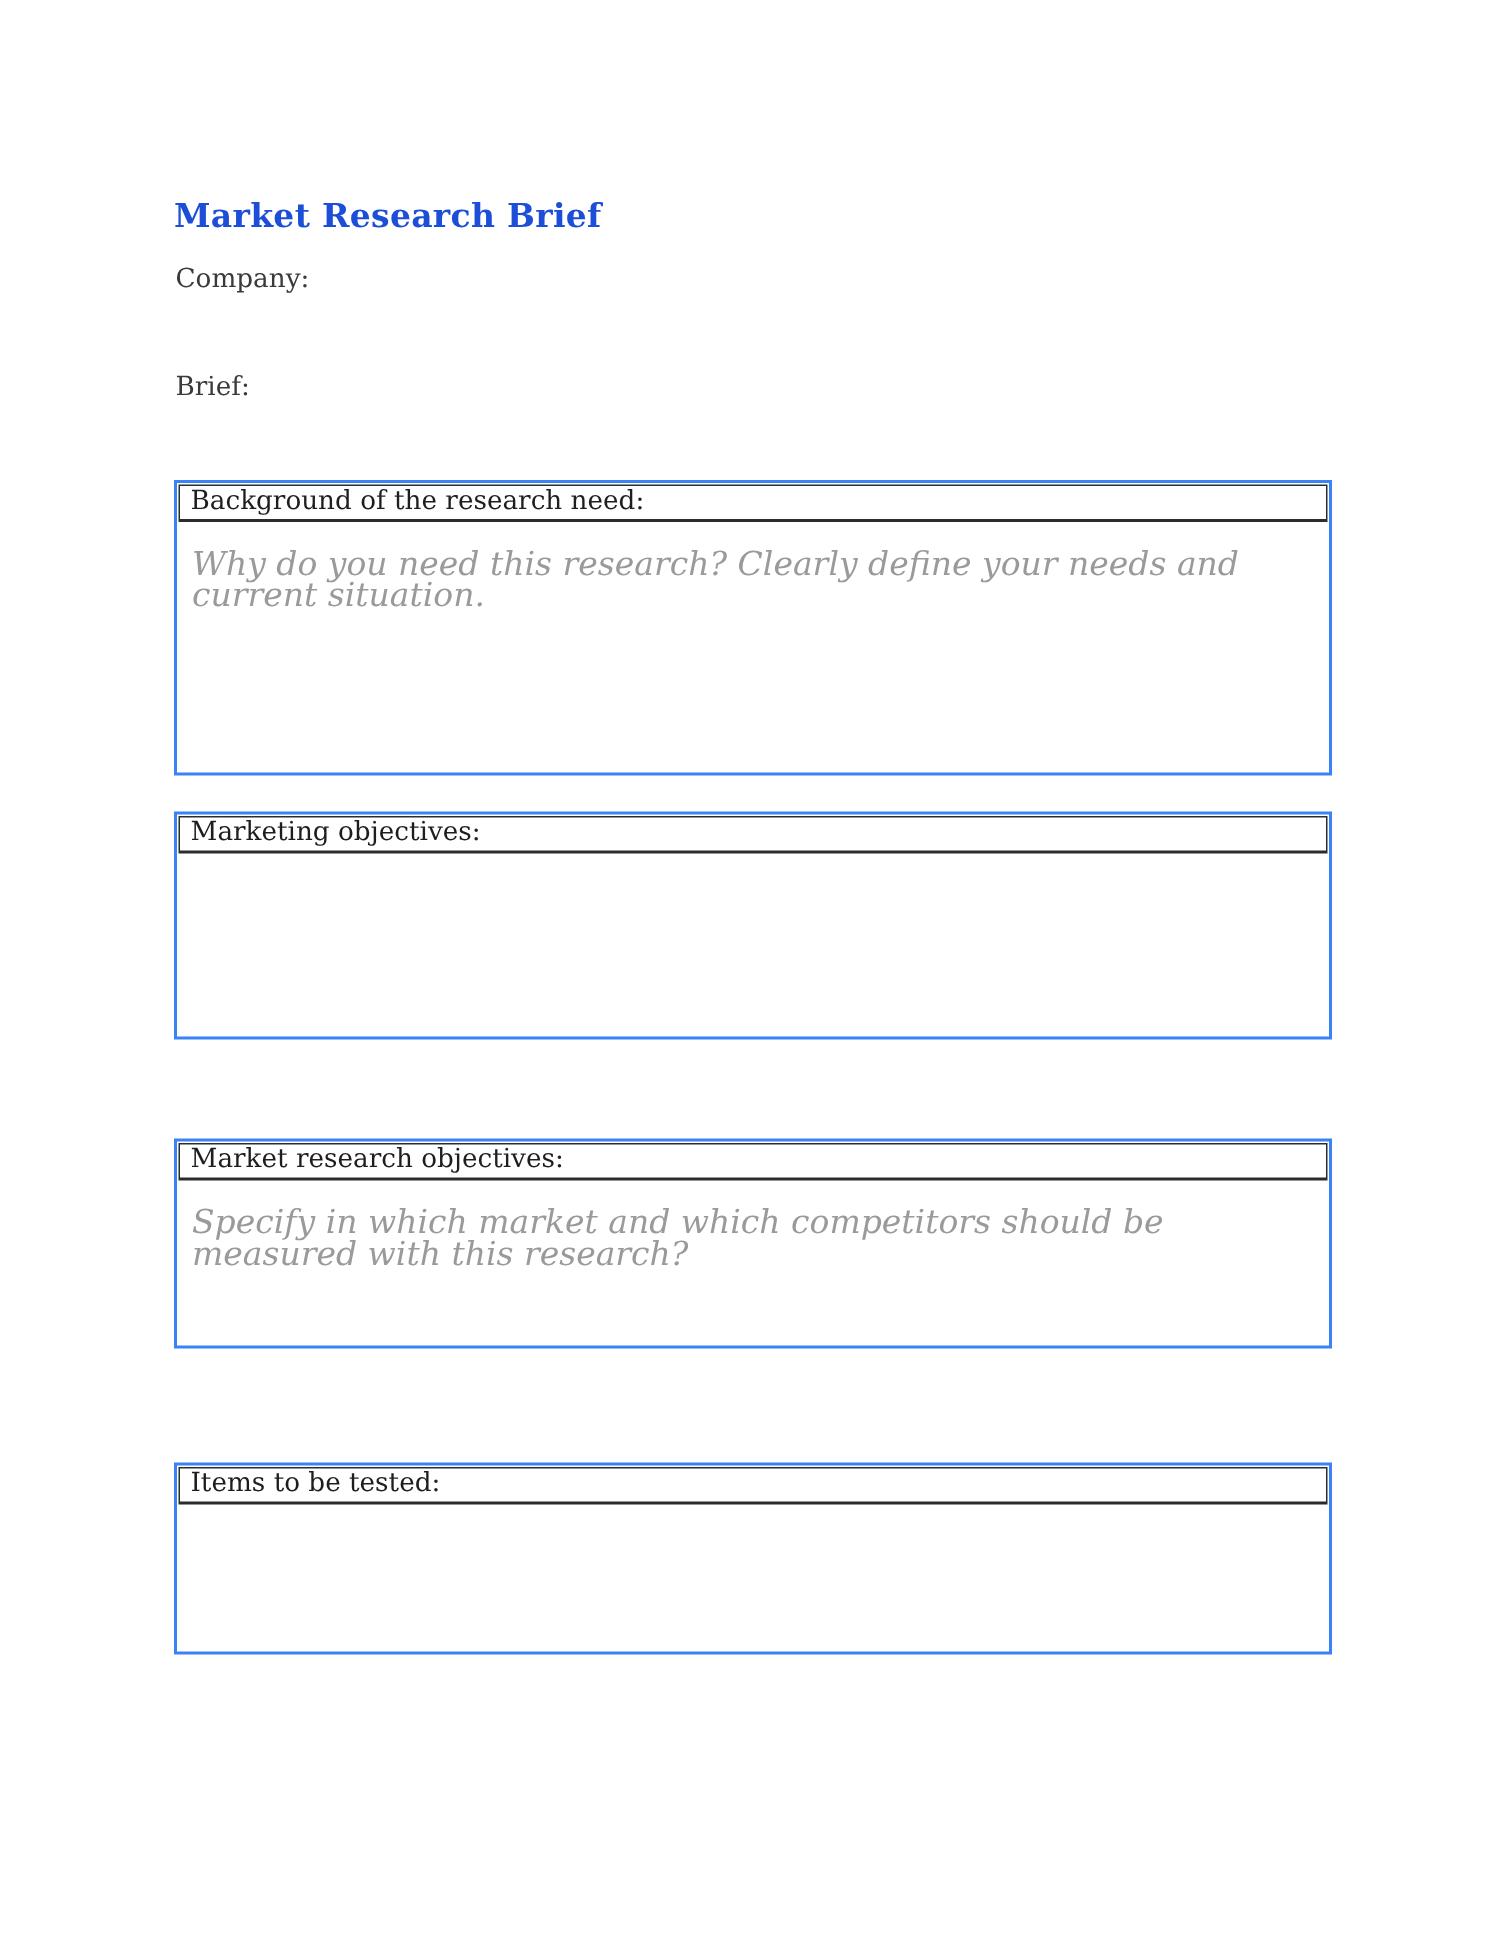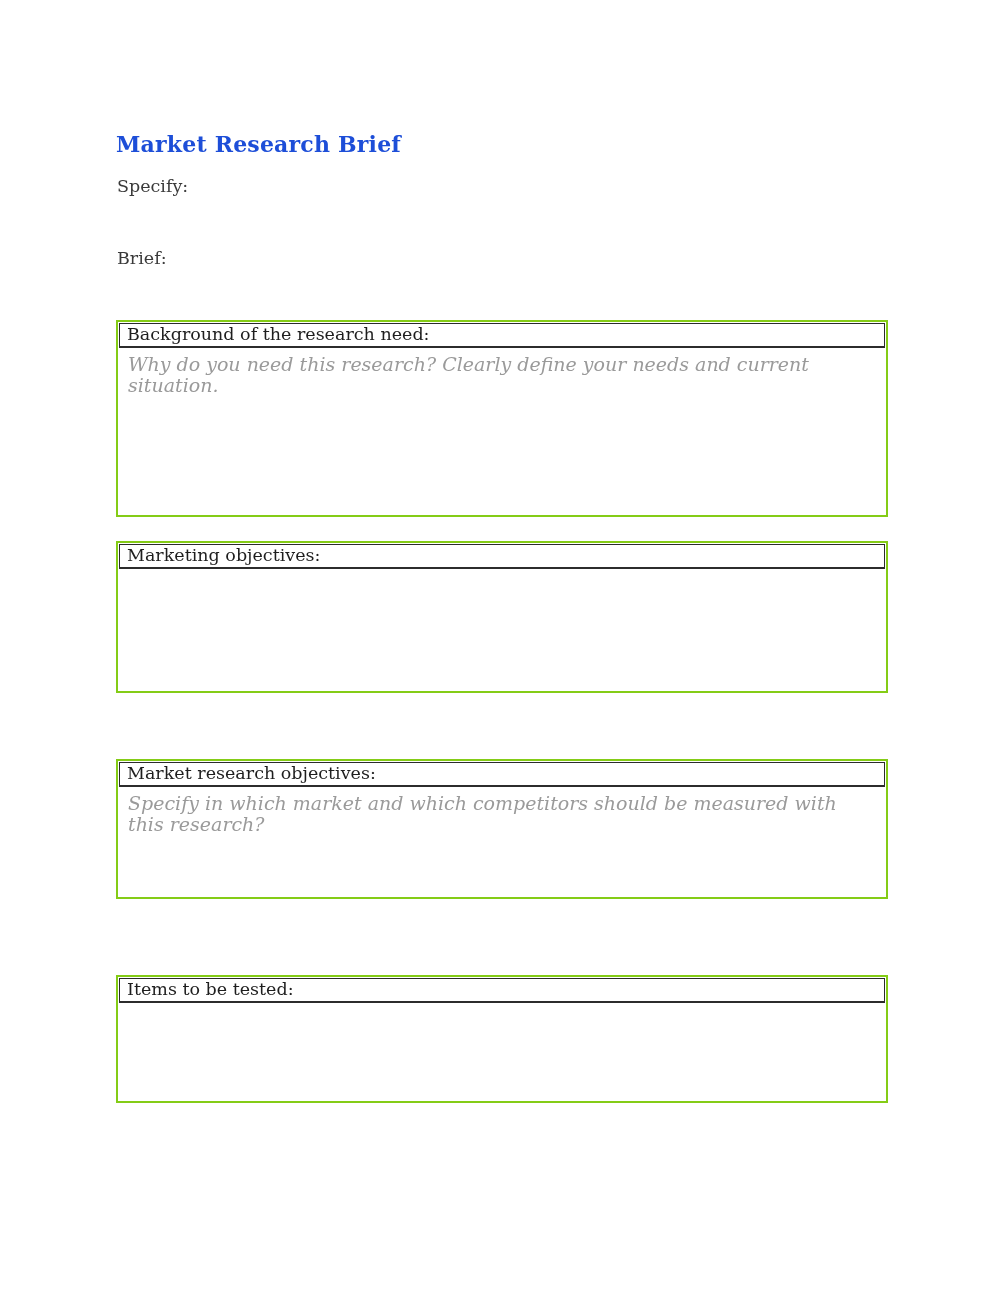--- a/index.html
+++ b/index.html
@@ -41,58 +41,58 @@
   }
   .field-company { top: 176px; }
   .field-brand   { top: 212px; }
   .field-date    { top: 248px; }
 
   .section {
     position: absolute;
     left: 116px;
     width: 772px;
     box-sizing: border-box;
-    border: 2px solid #84cc16;
+    border: 2px solid #3b82f6;
     background: #ffffff;
   }
   .section-1 { top: 320px; height: 197px; }
   .section-2 { top: 541px; height: 152px; }
   .section-3 { top: 759px; height: 140px; }
   .section-4 { top: 975px; height: 128px; }
 
   .section-header {
     margin: 1px 1px 0 1px;
     border: 1px solid #2c2c2c;
     border-bottom: 2px solid #2c2c2c;
     padding: 0 7px 2px 7px;
     font-size: 17.5px;
     line-height: 20px;
     color: #1e1e1e;
     background: #ffffff;
   }
   .section-body {
-    padding: 6px 10px;
+    padding: 18px 10px;
     font-style: italic;
-    font-size: 19px;
+    font-size: 22px;
     line-height: 21px;
     color: #9a9a9a;
     height: calc(100% - 40px);
     box-sizing: border-box;
     cursor: text;
   }
 </style>
 </head>
 <body>
 
 <div class="page">
 
   <h1 class="doc-title">Market Research Brief</h1>
 
   <div class="field-row field-company">
-    <span>Specify:</span>
+    <span>Company:</span>
     <span class="field-value"></span>
   </div>
 
 
   <div class="field-row field-date">
     <span>Brief:</span>
     <span class="field-value"></span>
   </div>
 
   <div class="section section-1">

